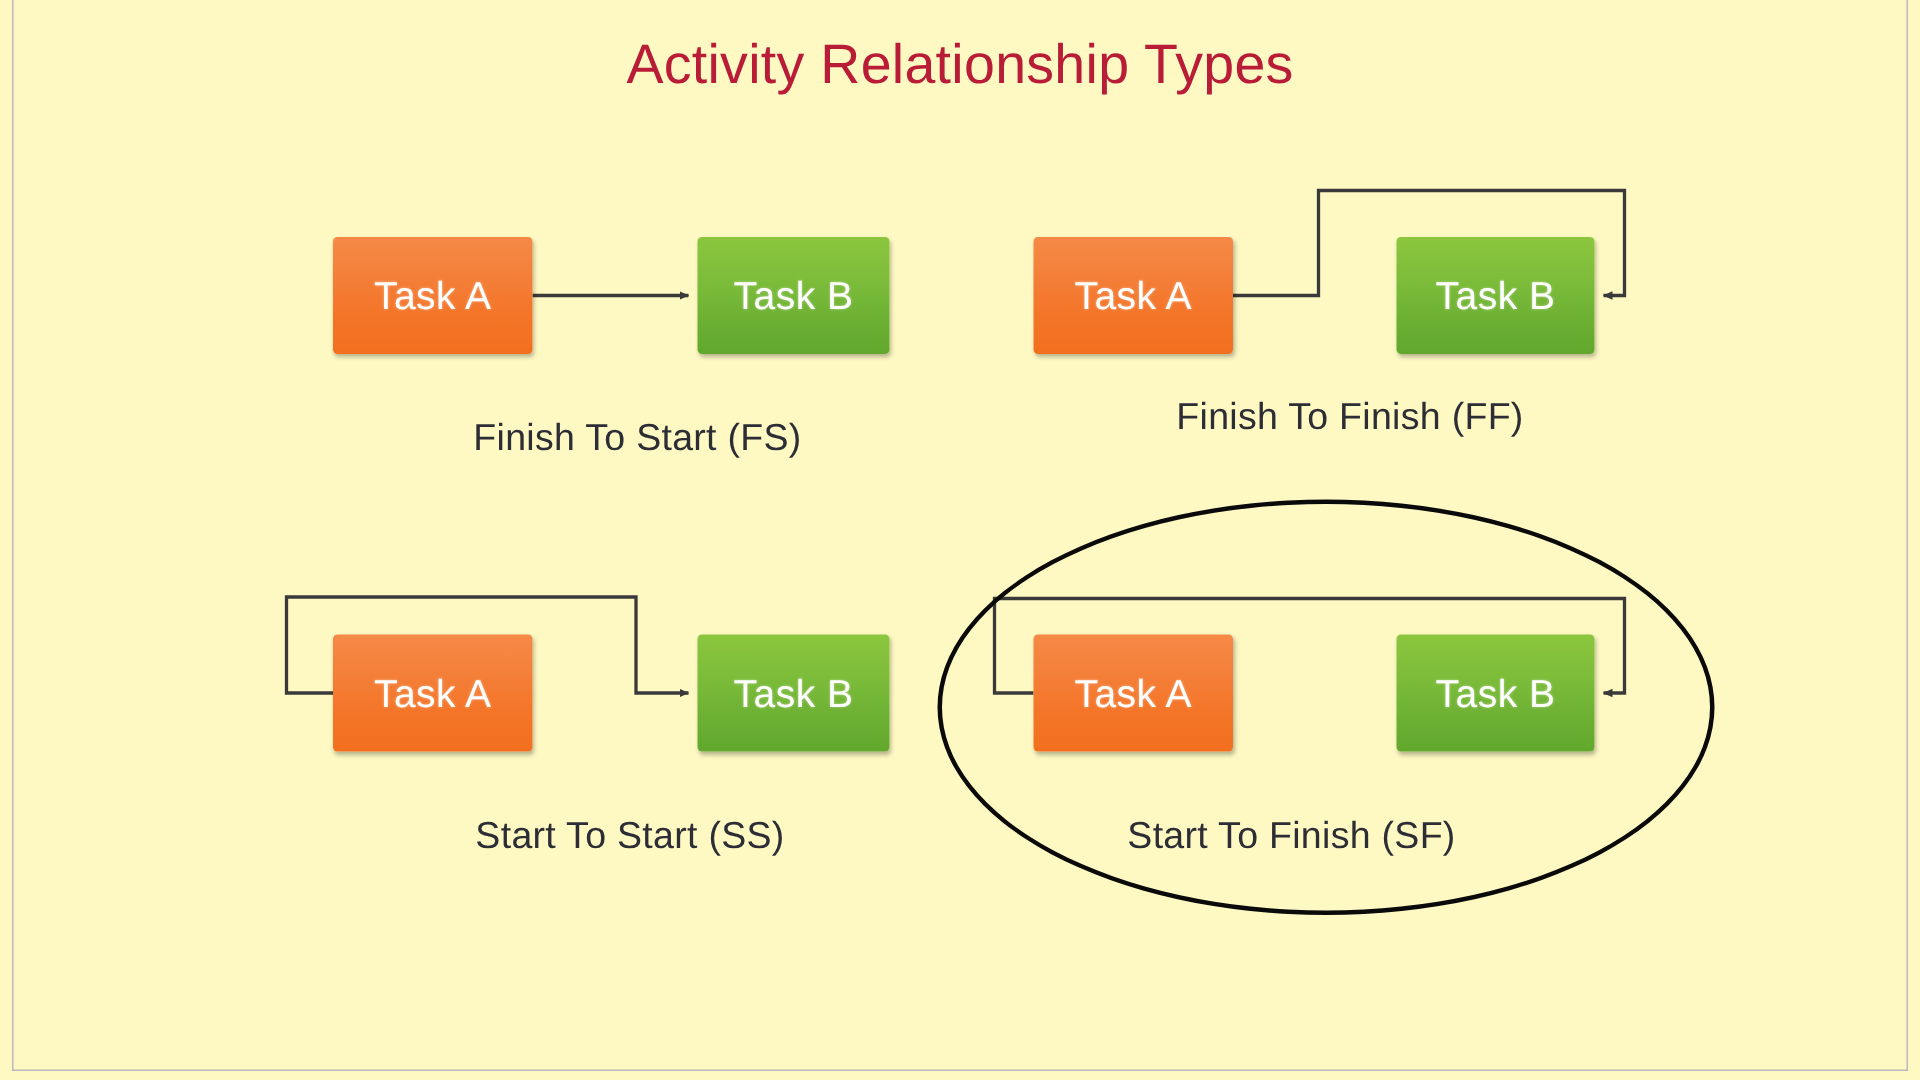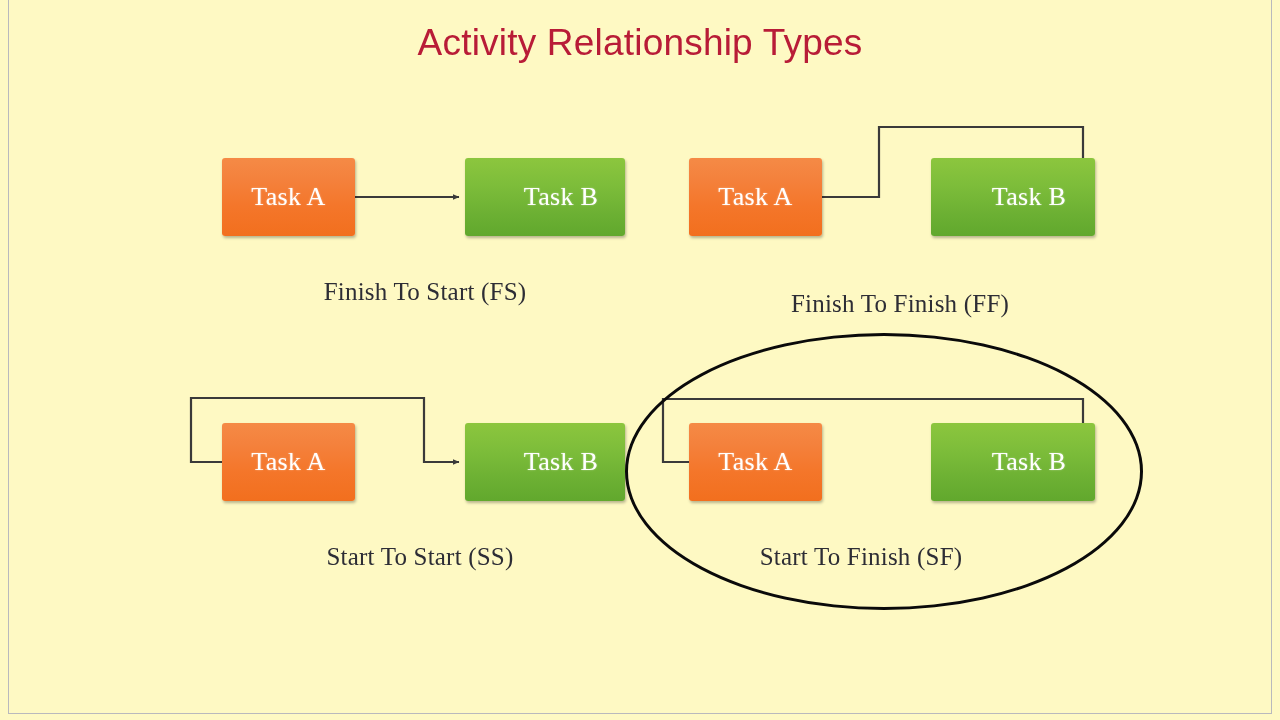--- a/index.html
+++ b/index.html
@@ -51,39 +51,38 @@
   }
 
   .task-box {
     position: absolute;
     border-radius: 3px;
     display: flex;
     align-items: center;
     justify-content: center;
     color: #ffffff;
     font-size: 26px;
-    font-family: Liberation Serif, serif;
+    font-family: Liberation Sans, sans-serif;
     letter-spacing: 0.3px;
     box-shadow: 1px 2px 3px rgba(0,0,0,0.28);
     text-shadow: 0 0 2px rgba(255,255,255,0.45);
   }
   .task-a {
     background: linear-gradient(180deg, #f58a46 0%, #f4813c 28%, #f4762a 62%, #f26f1e 100%);
   }
   .task-b {
     background: linear-gradient(180deg, #8cc63e 0%, #7dbd3a 35%, #6cb033 72%, #61a82d 100%);
-    padding-left: 32px;
   }
 
   .caption {
     position: absolute;
     text-align: center;
     font-size: 25px;
     color: #2d2d35;
-    font-family: Liberation Serif, serif;
+    font-family: Liberation Sans, sans-serif;
     letter-spacing: 0.2px;
   }
 
   .conn-svg {
     position: absolute;
     left: 0;
     top: 0;
     width: 1280px;
     height: 720px;
     pointer-events: none;
@@ -138,21 +137,21 @@
 
   <div class="diagram">
     <div class="task-box task-a" style="left:222px; top:158px; width:133px; height:78px;">Task A</div>
     <div class="task-box task-b" style="left:465px; top:158px; width:128px; height:78px;">Task B</div>
     <div class="caption" style="left:250px; top:278px; width:350px;">Finish To Start (FS)</div>
   </div>
 
   <div class="diagram">
     <div class="task-box task-a" style="left:689px; top:158px; width:133px; height:78px;">Task A</div>
     <div class="task-box task-b" style="left:931px; top:158px; width:132px; height:78px;">Task B</div>
-    <div class="caption" style="left:725px; top:290px; width:350px;">Finish To Finish (FF)</div>
+    <div class="caption" style="left:725px; top:264px; width:350px;">Finish To Finish (FF)</div>
   </div>
 
   <div class="diagram">
     <div class="task-box task-a" style="left:222px; top:423px; width:133px; height:78px;">Task A</div>
     <div class="task-box task-b" style="left:465px; top:423px; width:128px; height:78px;">Task B</div>
     <div class="caption" style="left:245px; top:543px; width:350px;">Start To Start (SS)</div>
   </div>
 
   <div class="diagram">
     <div class="task-box task-a" style="left:689px; top:423px; width:133px; height:78px;">Task A</div>

